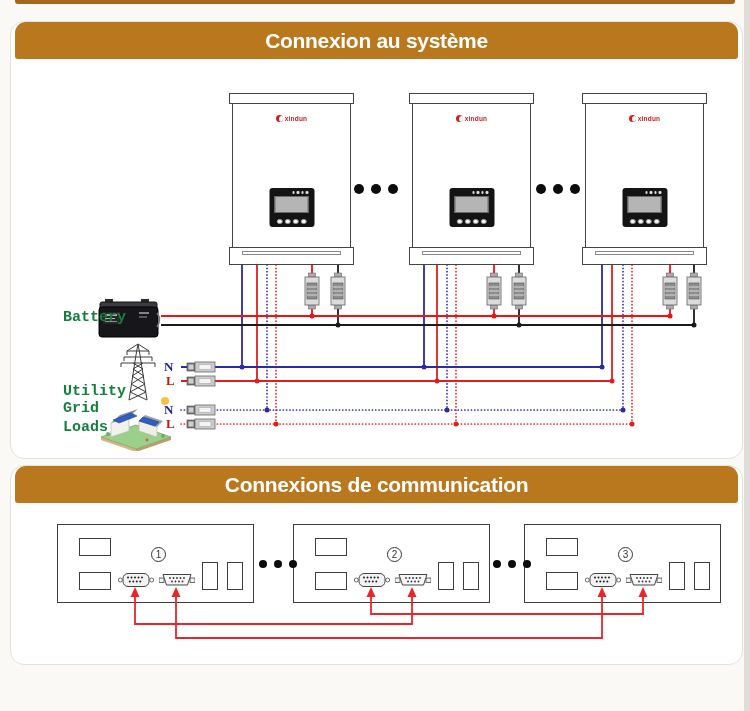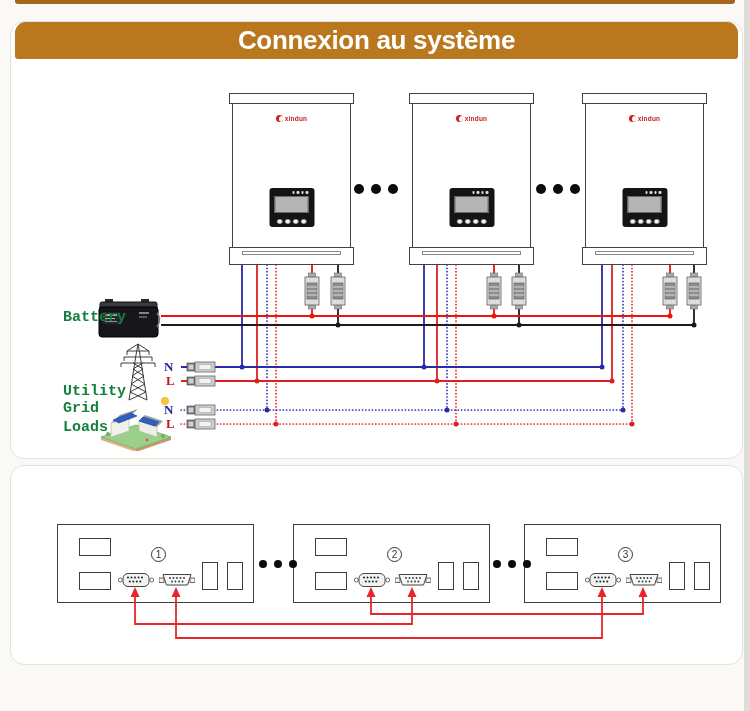--- a/index.html
+++ b/index.html
@@ -7,21 +7,21 @@
   .page{position:relative;width:750px;height:711px;background:#fbf9f5;overflow:hidden;}
   .right-strip{position:absolute;right:0;top:0;width:6px;height:711px;background:#e0ddd8;}
   .top-strip{position:absolute;left:15px;right:15px;top:0;height:4px;background:#a4661a;border-radius:0 0 3px 3px;}
 
   .card{position:absolute;left:10px;width:731px;background:#ffffff;border:1px solid #e3e1dd;border-radius:14px;}
   .card-system{top:21px;height:436px;}
   .card-comm{top:465px;height:198px;}
 
   .banner{position:absolute;left:4px;right:4px;top:0;height:37px;background:#b9781e;border-radius:11px 11px 3px 3px;
           display:flex;align-items:center;justify-content:center;}
-  .banner-title{color:#ffffff;font-weight:bold;font-size:26px;letter-spacing:-0.3px;font-family:"Liberation Sans",sans-serif;}
+  .banner-title{color:#ffffff;font-weight:bold;font-size:21px;letter-spacing:-0.3px;font-family:"Liberation Sans",sans-serif;}
 
   .abs{position:absolute;}
   svg{display:block;}
 
   
   .inverter{position:absolute;top:71px;width:125px;height:172px;}
   .inv-cap-top{position:absolute;left:0;right:0;top:0;height:11px;background:#fff;border:1px solid #444;box-sizing:border-box;}
   .inv-body{position:absolute;left:3px;right:3px;top:10px;bottom:17px;background:#fff;border:1px solid #444;box-sizing:border-box;}
   .inv-cap-bottom{position:absolute;left:0;right:0;bottom:0;height:18px;background:#fff;border:1px solid #444;box-sizing:border-box;}
   .inv-slot{position:absolute;left:10%;right:10%;top:3px;height:4px;border:1px solid #888;box-sizing:border-box;}
@@ -381,20 +381,23 @@
       <span>Loads</span>
     </div>
 
     <span class="nl-label nl-blue" style="left:153px;top:337px;">N</span>
     <span class="nl-label nl-red" style="left:155px;top:351px;">L</span>
     <span class="nl-label nl-blue" style="left:153px;top:380px;">N</span>
     <span class="nl-label nl-red" style="left:155px;top:394px;">L</span>
   </div>
 
   <div class="card card-comm">
+    <div class="banner">
+      <span class="banner-title">Connexions de communication</span>
+    </div>
 
     <div class="comm-box" style="left:46px;">
       <div class="vent" style="left:21px;top:13px;width:32px;height:18px;"></div>
       <div class="vent" style="left:21px;top:47px;width:32px;height:18px;"></div>
       <div class="unit-badge">
           <span>1</span>
         </div>
       <svg class="abs" style="left:60px;top:47px;" width="36" height="16" viewBox="0 0 36 16">
         <rect x="5" y="1.5" width="26" height="13" rx="5" fill="#f2f2f2" stroke="#444" stroke-width="1"></rect>
         <circle cx="2.3" cy="8" r="2" fill="#fff" stroke="#444" stroke-width="0.8"></circle>

